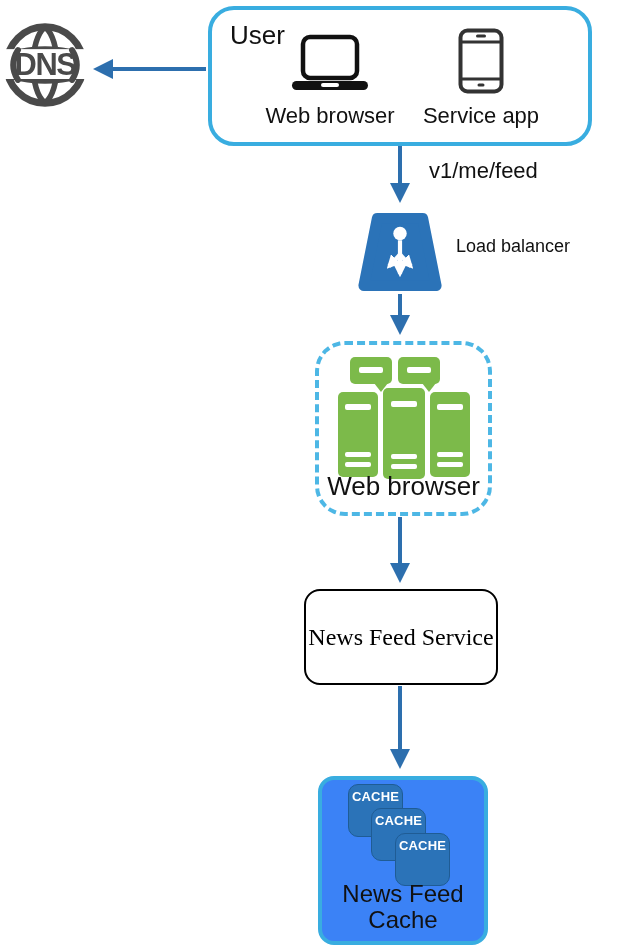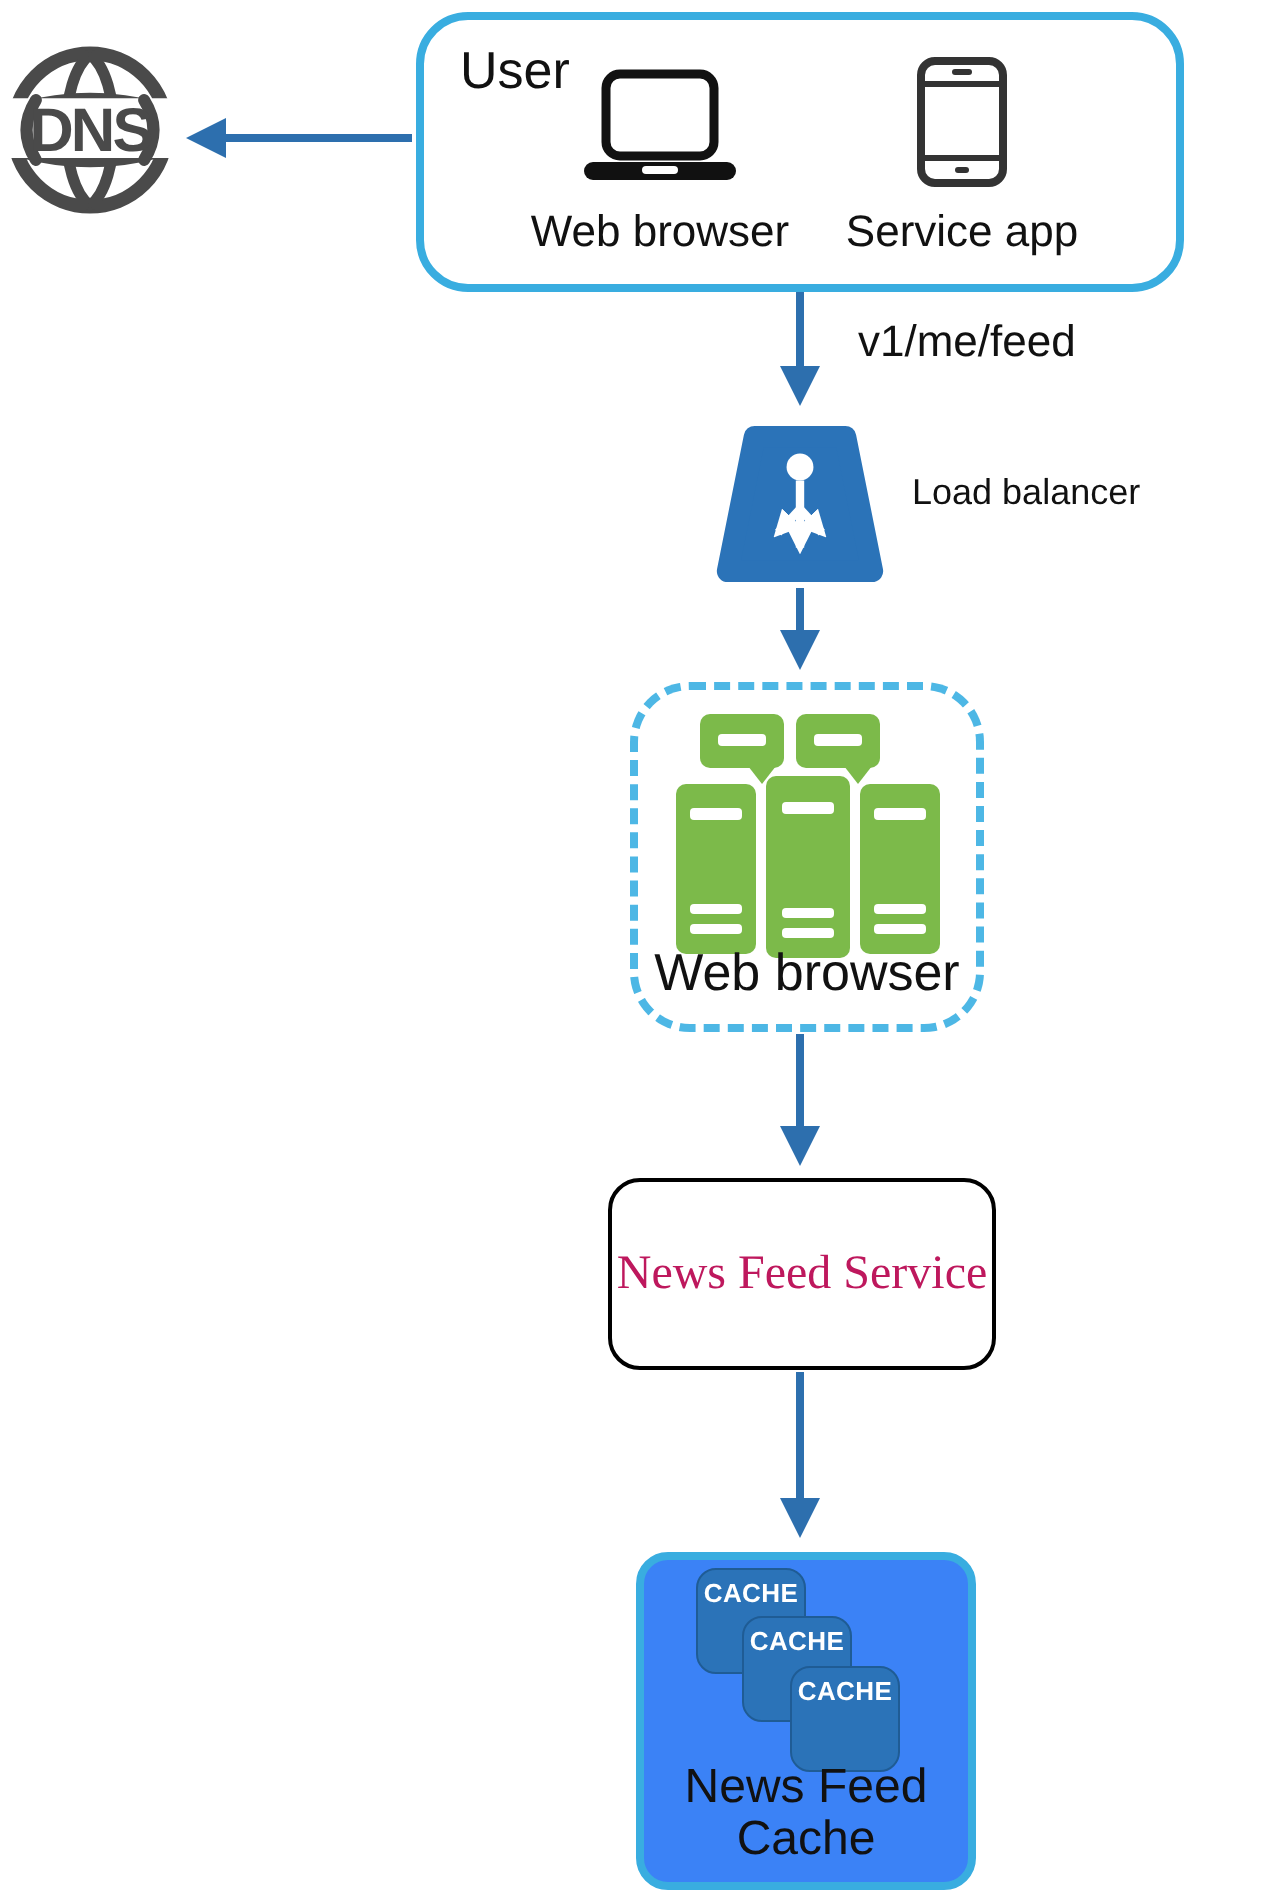--- a/index.html
+++ b/index.html
@@ -32,21 +32,21 @@
     border:4px dashed #4db7e5;border-radius:30px;background:#fff;
   }
   #webservers-icon{position:absolute;top:12px;left:50%;transform:translateX(-50%);}
   #webservers-label{position:absolute;bottom:10px;left:0;width:100%;text-align:center;font-size:26px;}
   
   #nfs-box{
     left:304px;top:589px;width:194px;height:96px;box-sizing:border-box;
     border:2px solid #000;border-radius:16px;background:#fff;
     display:flex;align-items:center;justify-content:center;
   }
-  #nfs-label{font-family:"Liberation Serif",serif;font-size:24px;color:#be185d;white-space:nowrap;}
+  #nfs-label{font-family:"Liberation Serif",serif;font-size:24px;color:#000000;white-space:nowrap;}
   
   #cache-box{
     left:318px;top:776px;width:170px;height:169px;box-sizing:border-box;
     border:4px solid #39ade0;border-radius:16px;background:#3b82f6;
   }
   .cache-sq{
     position:absolute;width:55px;height:53px;border-radius:10px;box-sizing:border-box;
     background:#2b73b8;border:1px solid #1f5c95;
     display:flex;justify-content:center;padding-top:4px;
     color:#fff;font-weight:bold;font-size:13px;letter-spacing:0.2px;

